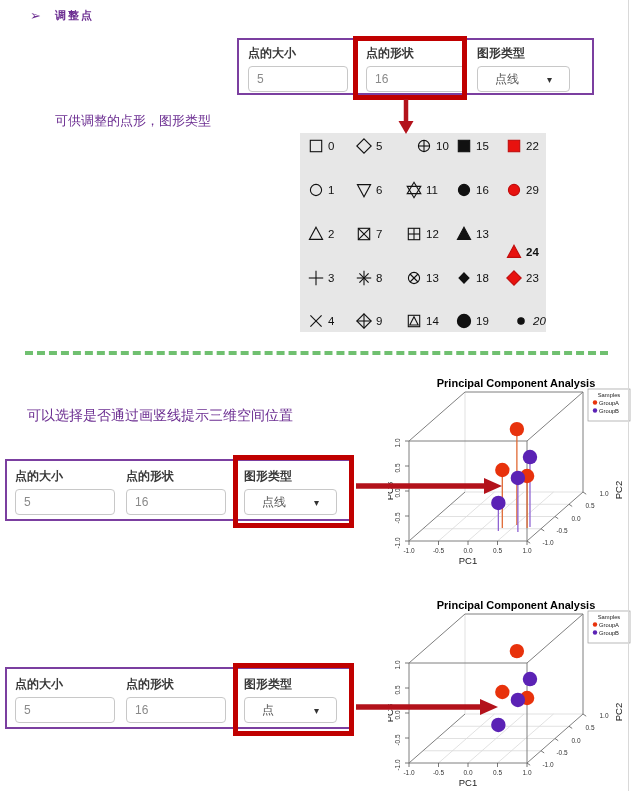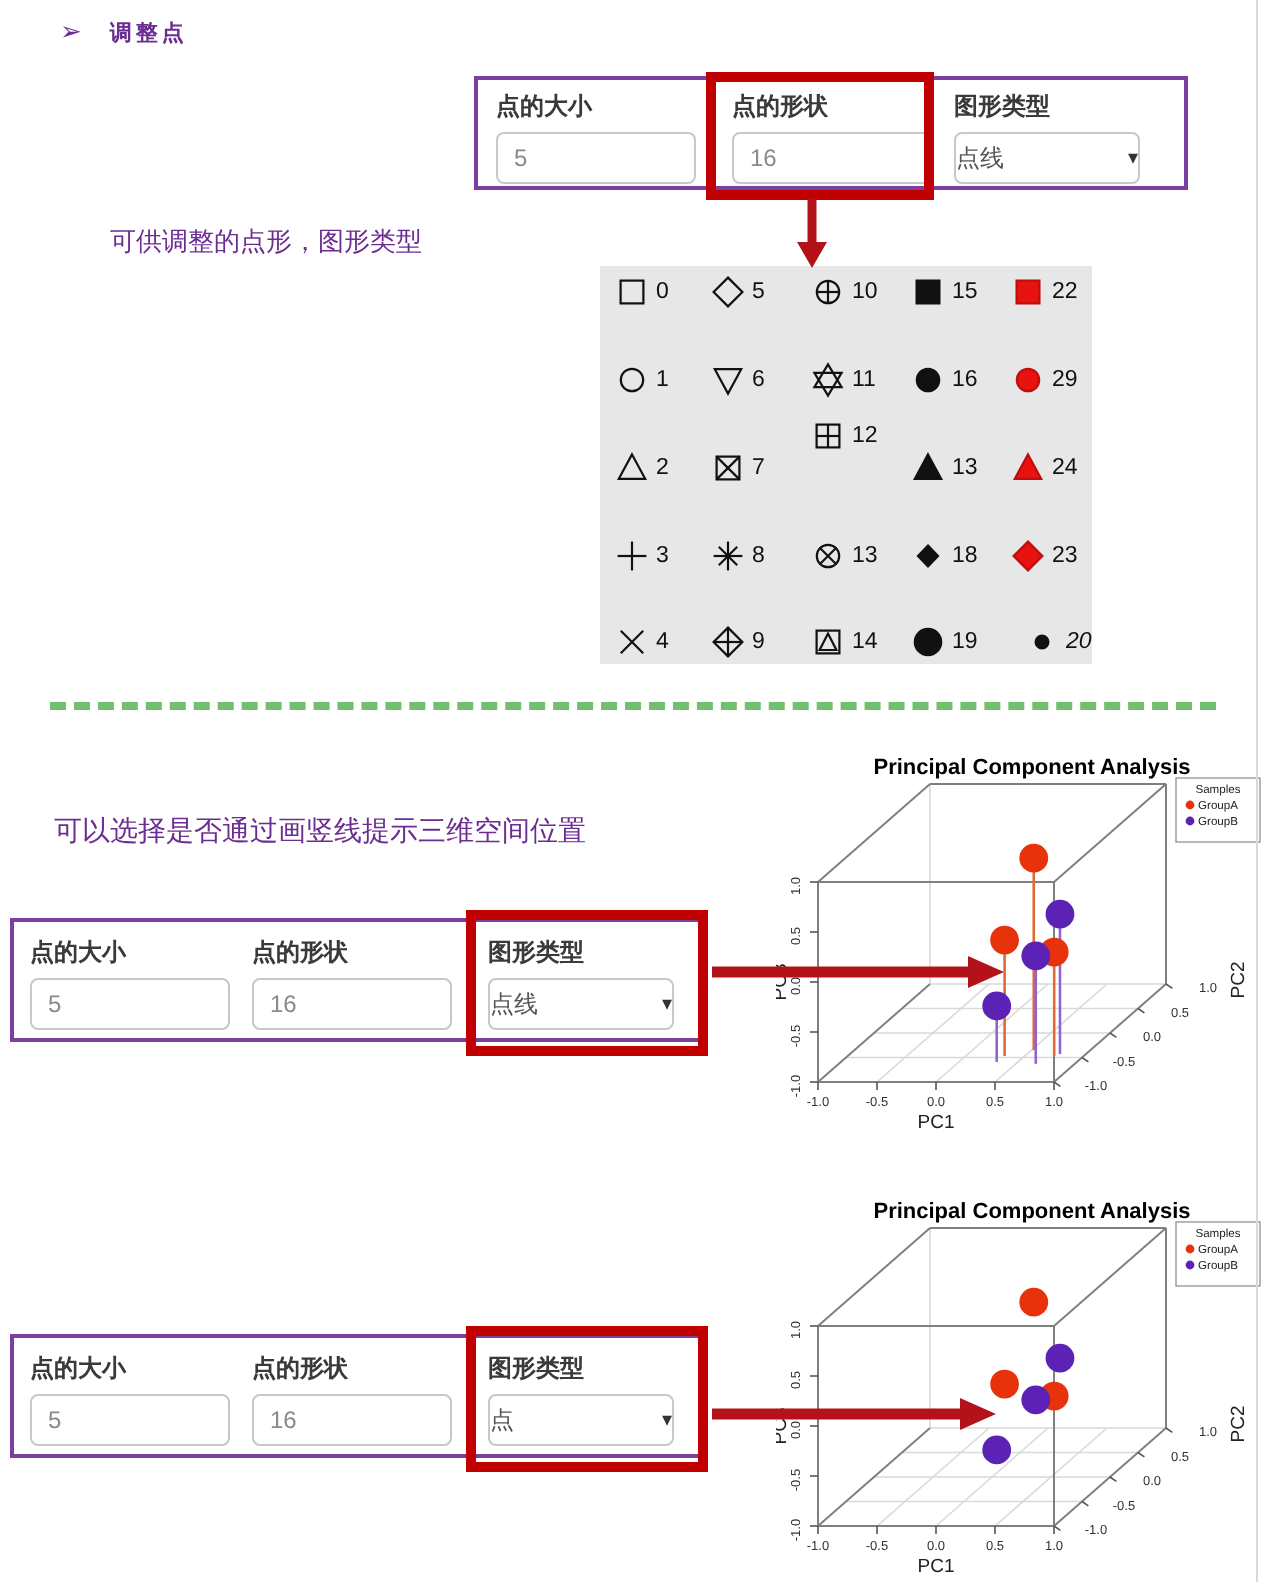--- a/index.html
+++ b/index.html
@@ -18,21 +18,21 @@
 
   .form{position:absolute;border:2px solid var(--purple-border,#7b3fa0);background:#fff}
   .form-top{left:237px;top:38px;width:357px;height:57px}
   .form-mid{left:5px;top:459px;width:347px;height:62px}
   .form-bot{left:5px;top:667px;width:347px;height:62px}
   .field{position:absolute}
   .field label{display:block;font-size:12px;font-weight:bold;color:#3a3a3a;margin-bottom:4px}
   .tbox{width:100px;height:26px;border:1px solid #c8c8c8;border-radius:4px;padding:0 8px;
         font-size:12px;color:#8a8a8a;background:#fff;font-family:inherit}
   .select{width:93px;height:26px;border:1px solid #c8c8c8;border-radius:4px;display:flex;
-          align-items:center;justify-content:space-between;padding:0 0;font-size:12px;color:#555;cursor:pointer}
+          align-items:center;justify-content:space-between;padding:0 17px;font-size:12px;color:#555;cursor:pointer}
   .select .caret{font-size:10px;color:#333}
   .form-top .f1{left:9px;top:5px}   .form-top .f2{left:127px;top:5px}  .form-top .f3{left:238px;top:5px}
   .form-mid .f1,.form-bot .f1{left:8px;top:7px}
   .form-mid .f2,.form-bot .f2{left:119px;top:7px}
   .form-mid .f3,.form-bot .f3{left:237px;top:7px}
   .hl-box{position:absolute;border:5px solid var(--highlight-red,#c00000);pointer-events:none;z-index:3}
   .form-top .hl-box{left:114px;top:-4px;width:114px;height:64px}
   .form-mid .hl-box,.form-bot .hl-box{left:226px;top:-6px;width:121px;height:73px}
 
   .arrow{position:absolute;color:var(--arrow-red,#b3121b);z-index:6;line-height:0}
@@ -97,21 +97,21 @@
           <rect x="5.3" y="5.3" width="11.4" height="11.4" fill="none" stroke="#111" stroke-width="1.1"></rect>
         </svg>
         <span class="pch-num">0</span>
       </div>
       <div class="pch-cell" style="left: 53px; top: 2px;">
         <svg width="22" height="22">
           <polygon points="11,3.8 18.2,11 11,18.2 3.8,11" fill="none" stroke="#111" stroke-width="1.1"></polygon>
         </svg>
         <span class="pch-num">5</span>
       </div>
-      <div class="pch-cell" style="left: 103px; top: 2px;">
+      <div class="pch-cell" style="left: 113px; top: 2px;">
         <svg width="22" height="22">
           <circle cx="11" cy="11" r="5.6" fill="none" stroke="#111" stroke-width="1.1"></circle>
           <line x1="5.4" y1="11" x2="16.6" y2="11" stroke="#111" stroke-width="1.1"></line>
           <line x1="11" y1="5.4" x2="11" y2="16.6" stroke="#111" stroke-width="1.1"></line>
         </svg>
         <span class="pch-num">10</span>
       </div>
       <div class="pch-cell" style="left: 153px; top: 2px;">
         <svg width="22" height="22">
           <rect x="5.3" y="5.3" width="11.4" height="11.4" fill="#111" stroke="#111" stroke-width="1.1"></rect>
@@ -162,35 +162,35 @@
         <span class="pch-num">2</span>
       </div>
       <div class="pch-cell" style="left: 53px; top: 90px;">
         <svg width="22" height="22">
           <rect x="5.3" y="5.3" width="11.4" height="11.4" fill="none" stroke="#111" stroke-width="1.1"></rect>
           <line x1="5.3" y1="5.3" x2="16.7" y2="16.7" stroke="#111" stroke-width="1.1"></line>
           <line x1="16.7" y1="5.3" x2="5.3" y2="16.7" stroke="#111" stroke-width="1.1"></line>
         </svg>
         <span class="pch-num">7</span>
       </div>
-      <div class="pch-cell" style="left: 103px; top: 74px;">
+      <div class="pch-cell" style="left: 103px; top: 90px;">
         <svg width="22" height="22">
           <rect x="5.3" y="5.3" width="11.4" height="11.4" fill="none" stroke="#111" stroke-width="1.1"></rect>
           <line x1="11" y1="5.3" x2="11" y2="16.7" stroke="#111" stroke-width="1.1"></line>
           <line x1="5.3" y1="11" x2="16.7" y2="11" stroke="#111" stroke-width="1.1"></line>
         </svg>
         <span class="pch-num">12</span>
       </div>
       <div class="pch-cell" style="left: 153px; top: 90px;">
         <svg width="22" height="22">
           <polygon points="11,4.2 17.6,16.4 4.4,16.4" fill="#111" stroke="#111" stroke-width="1.1"></polygon>
         </svg>
         <span class="pch-num">13</span>
       </div>
-      <div class="pch-cell" style="left: 203px; top: 90px;">
+      <div class="pch-cell" style="left: 203px; top: 108px; font-weight: bold;">
         <svg width="22" height="22">
           <polygon points="11,4.2 17.6,16.4 4.4,16.4" fill="#e8120f" stroke="#c00d0d" stroke-width="1.1"></polygon>
         </svg>
         <span class="pch-num">24</span>
       </div>
       <div class="pch-cell" style="left: 5px; top: 134px;">
         <svg width="22" height="22">
           <line x1="11" y1="3.8" x2="11" y2="18.2" stroke="#111" stroke-width="1.1"></line>
           <line x1="3.8" y1="11" x2="18.2" y2="11" stroke="#111" stroke-width="1.1"></line>
         </svg>

